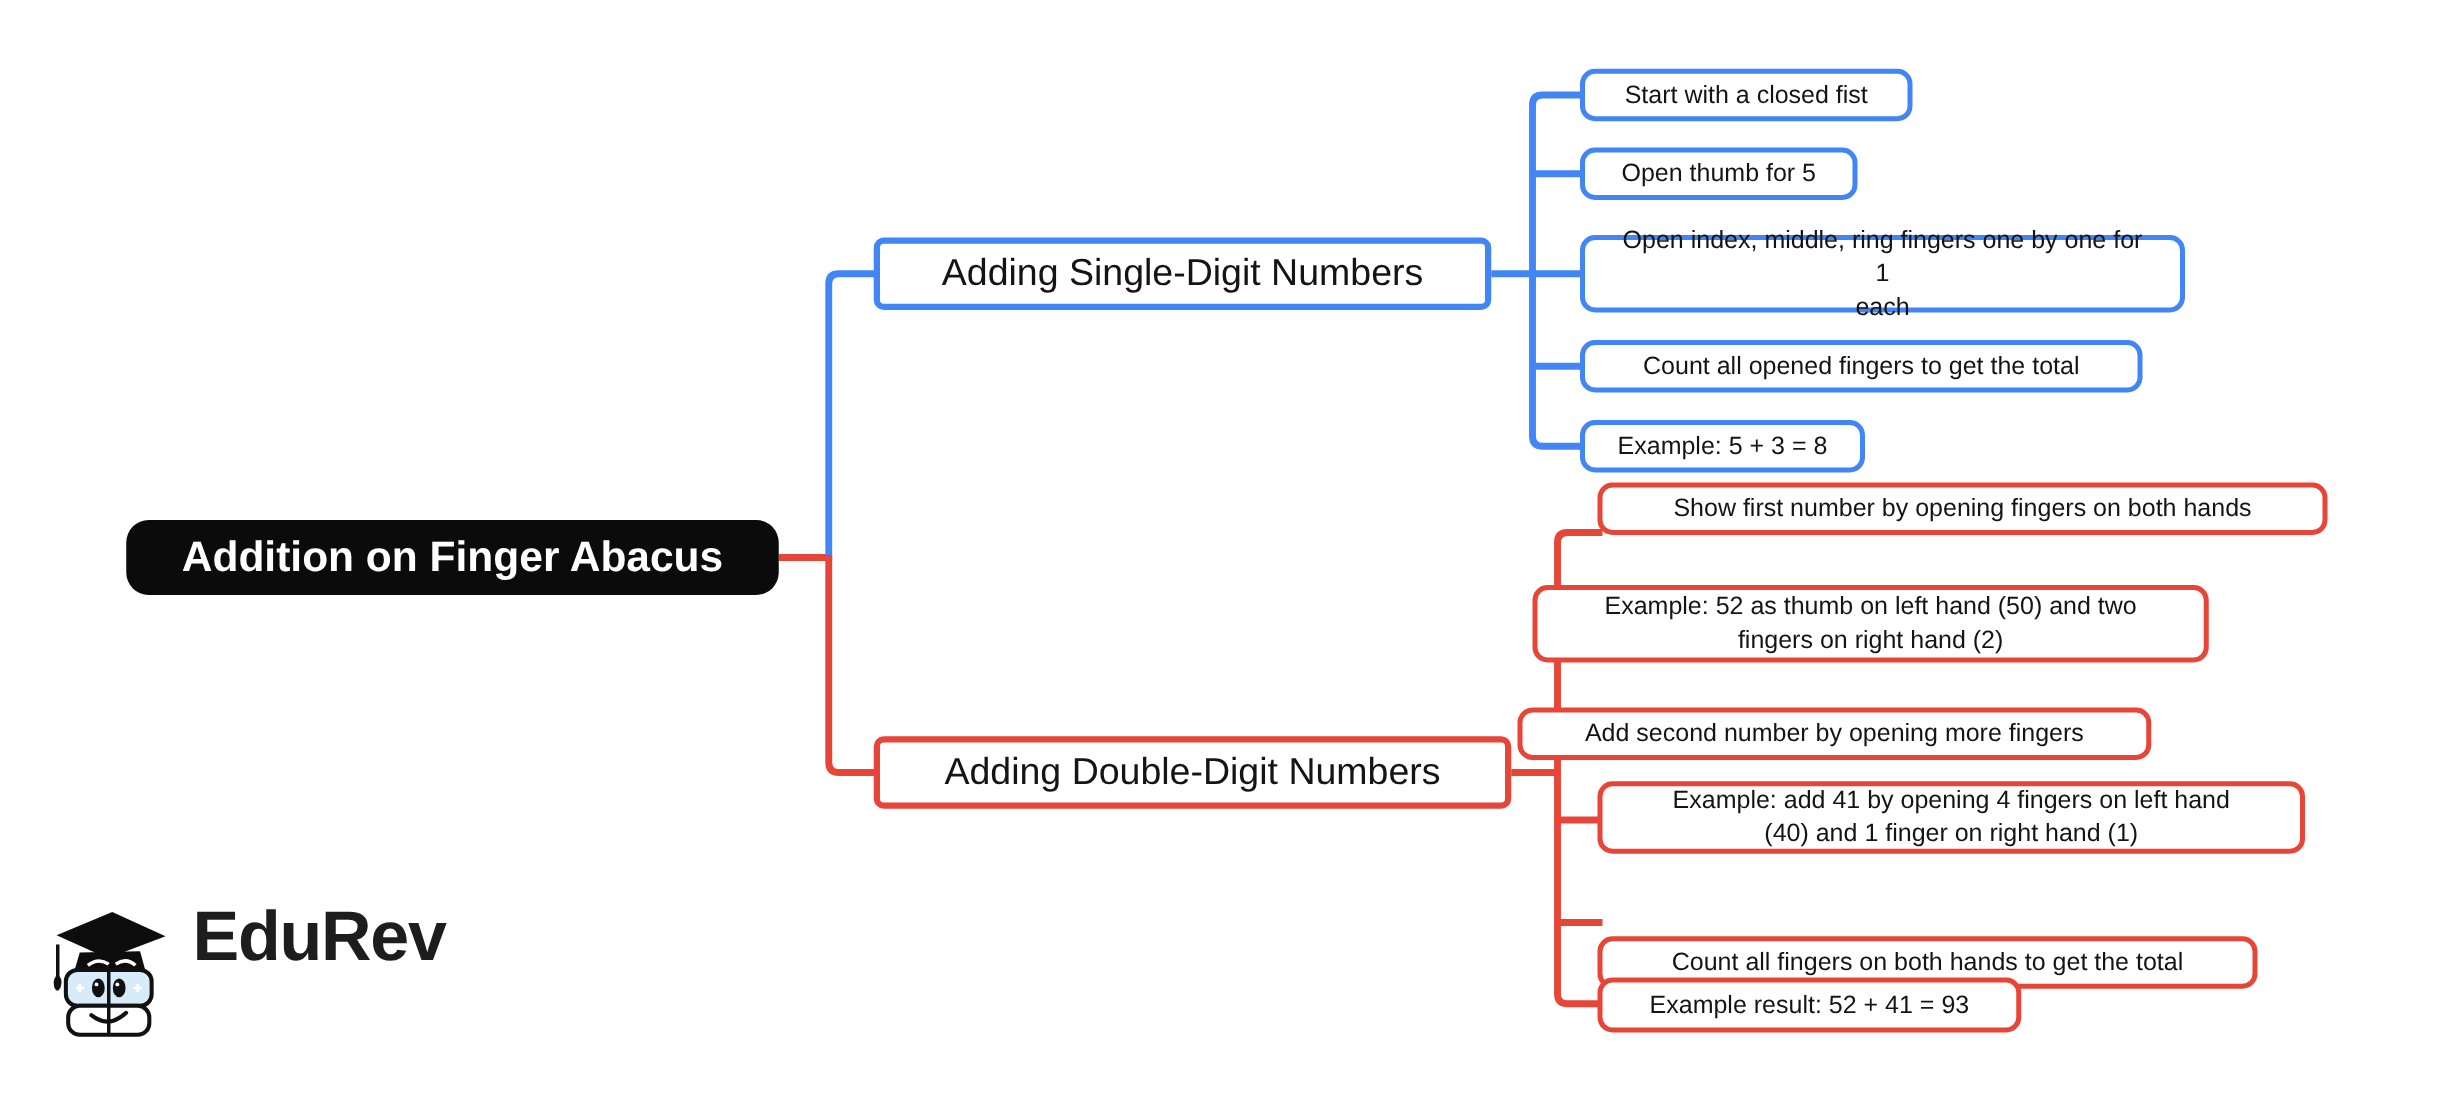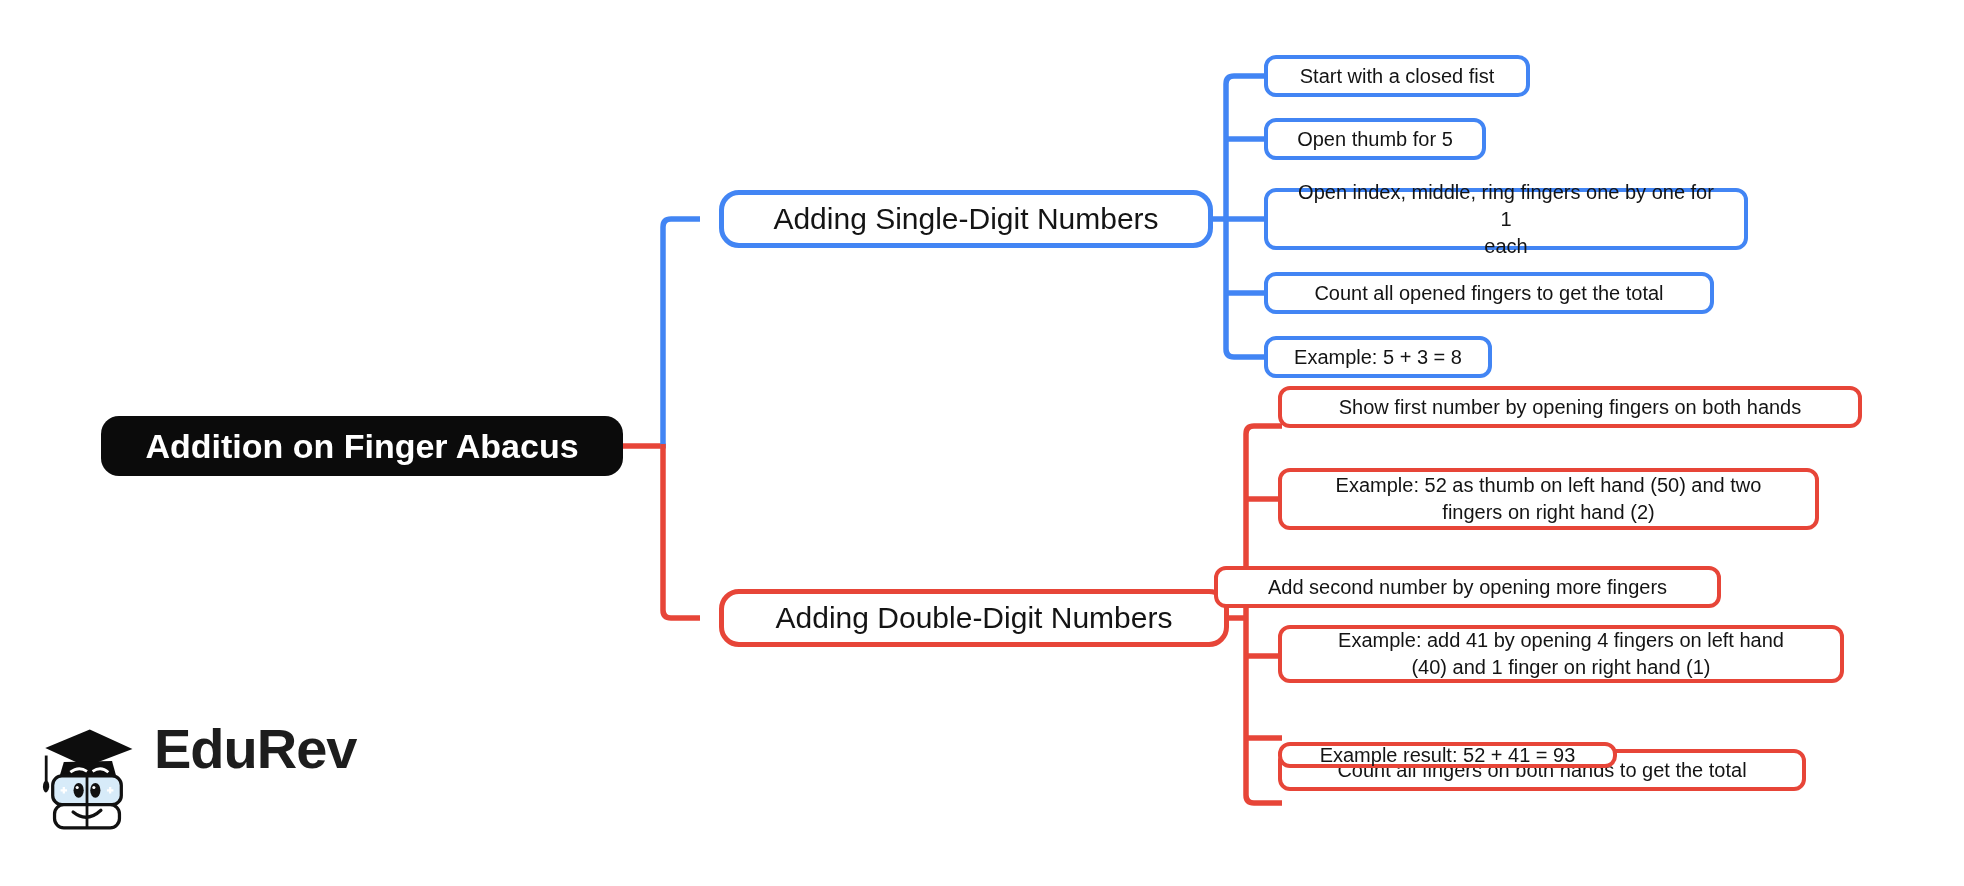--- a/index.html
+++ b/index.html
@@ -10,21 +10,21 @@
   .connectors{position:absolute;left:0;top:0;width:1964px;height:886px;}
   .connectors path{fill:none;stroke-width:5.5px;}
   .s-blue{stroke:var(--blue,#4285F4);}
   .s-red{stroke:var(--red,#E74538);}
   .node{
     position:absolute;display:flex;align-items:center;justify-content:center;
     box-sizing:border-box;background:#fff;color:var(--node_text,#141414);
     text-align:center;white-space:pre-line;
   }
   .child{border:4px solid;border-radius:12px;font-size:20px;line-height:27px;padding:0 24px;}
-  .branch{border:5px solid;border-radius:20px;font-size:30px;padding:0 10px;margin-left:20px;}
+  .branch{border:5px solid;border-radius:8px;font-size:30px;padding:0 10px;}
   .b-blue{border-color:var(--blue,#4285F4);}
   .b-red{border-color:var(--red,#E74538);}
   .root{
     background:var(--root_bg,#0B0B0B);color:var(--root_text,#fff);
     font-weight:bold;font-size:34px;border-radius:18px;border:none;text-align:right;
   }
   .logo{
     position:absolute;left:36px;top:716px;display:flex;gap:16px;
   }
   .logo-text{
@@ -62,27 +62,27 @@
   <div class="node branch b-red" style="left:699px;top:589px;width:510px;height:58px">Adding Double-Digit Numbers</div>
 
   <div class="node child b-blue" style="left:1264px;top:55px;width:266px;height:42px">Start with a closed fist</div>
   <div class="node child b-blue" style="left:1264px;top:118px;width:222px;height:42px">Open thumb for 5</div>
   <div class="node child b-blue" style="left:1264px;top:188px;width:484px;height:62px">Open index, middle, ring fingers one by one for 1
 each</div>
   <div class="node child b-blue" style="left:1264px;top:272px;width:450px;height:42px">Count all opened fingers to get the total</div>
   <div class="node child b-blue" style="left:1264px;top:336px;width:228px;height:42px">Example: 5 + 3 = 8</div>
 
   <div class="node child b-red" style="left:1278px;top:386px;width:584px;height:42px">Show first number by opening fingers on both hands</div>
-  <div class="node child b-red" style="left:1278px;top:468px;width:541px;height:62px">Example: 52 as thumb on left hand (50) and two
+  <div class="node child b-red" style="left:1226px;top:468px;width:541px;height:62px">Example: 52 as thumb on left hand (50) and two
 fingers on right hand (2)</div>
   <div class="node child b-red" style="left:1214px;top:566px;width:507px;height:42px">Add second number by opening more fingers</div>
   <div class="node child b-red" style="left:1278px;top:625px;width:566px;height:58px">Example: add 41 by opening 4 fingers on left hand
 (40) and 1 finger on right hand (1)</div>
   <div class="node child b-red" style="left:1278px;top:749px;width:528px;height:42px">Count all fingers on both hands to get the total</div>
-  <div class="node child b-red" style="left:1278px;top:742px;width:339px;height:26px">Example result: 52 + 41 = 93</div>
+  <div class="node child b-red" style="left:1278px;top:782px;width:339px;height:44px">Example result: 52 + 41 = 93</div>
 
   <div class="logo">
     <svg width="102" height="118" viewBox="0 0 110 122" aria-hidden="true">
 
       <path d="M11,40 L11,68" stroke="#111" stroke-width="3" fill="none"></path>
       <path d="M11,66 q-5,4 -3,11 q2.5,6 5.5,0 q2.5,-7 -2.5,-11 Z" fill="#111"></path>
 
       <polygon points="10,32 58,12 104,33 54,52" fill="#0d0d0d"></polygon>
 
       <polygon points="30,47 82,46 87,64 25,64" fill="#0d0d0d"></polygon>

